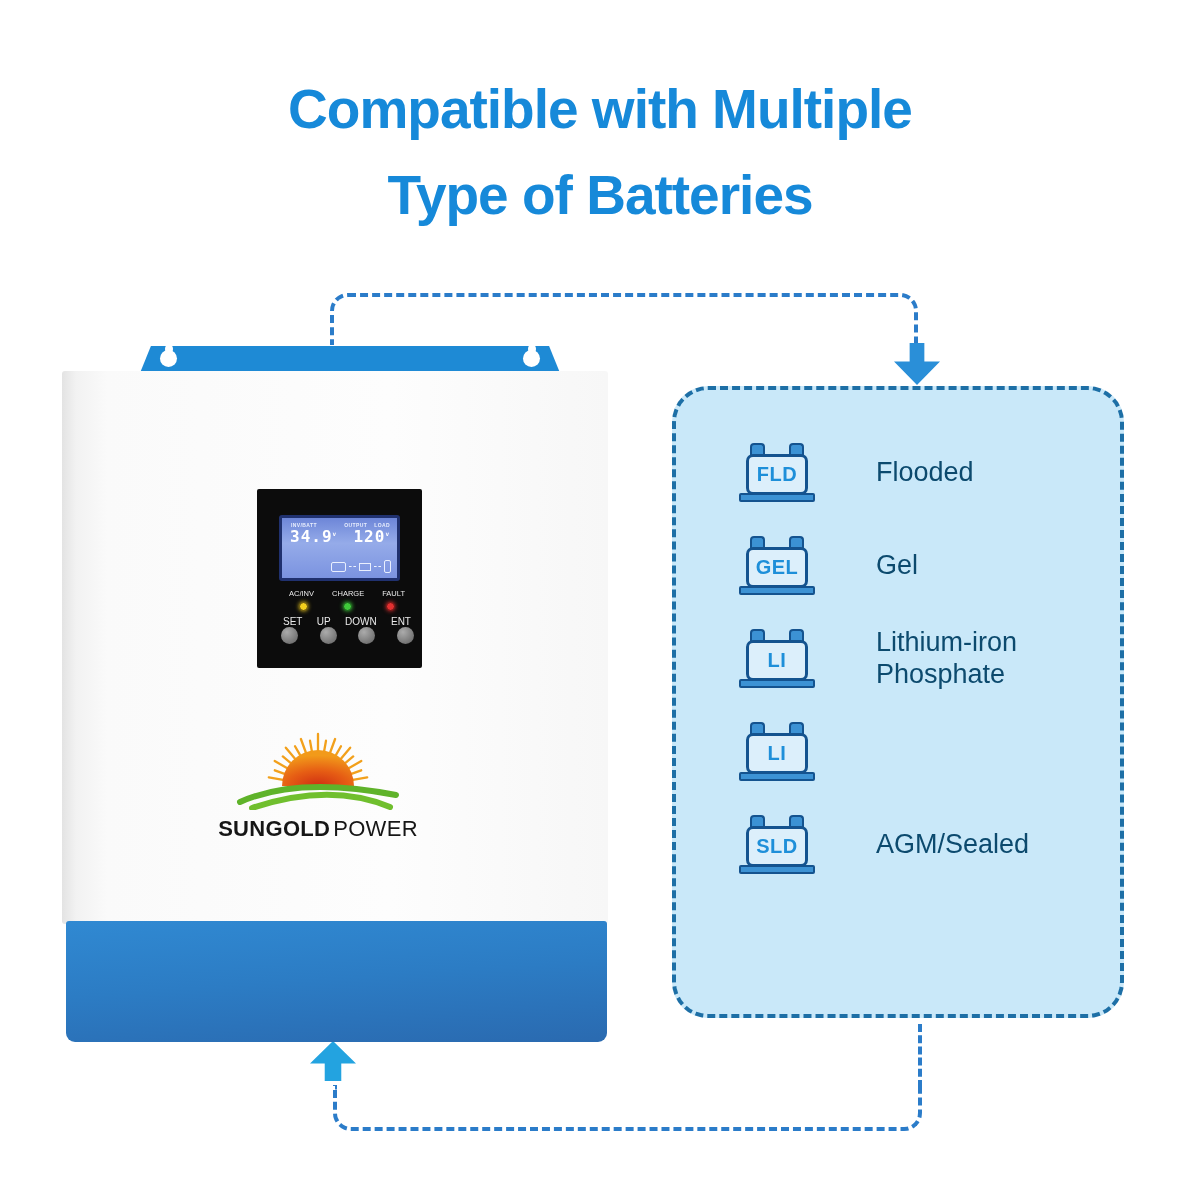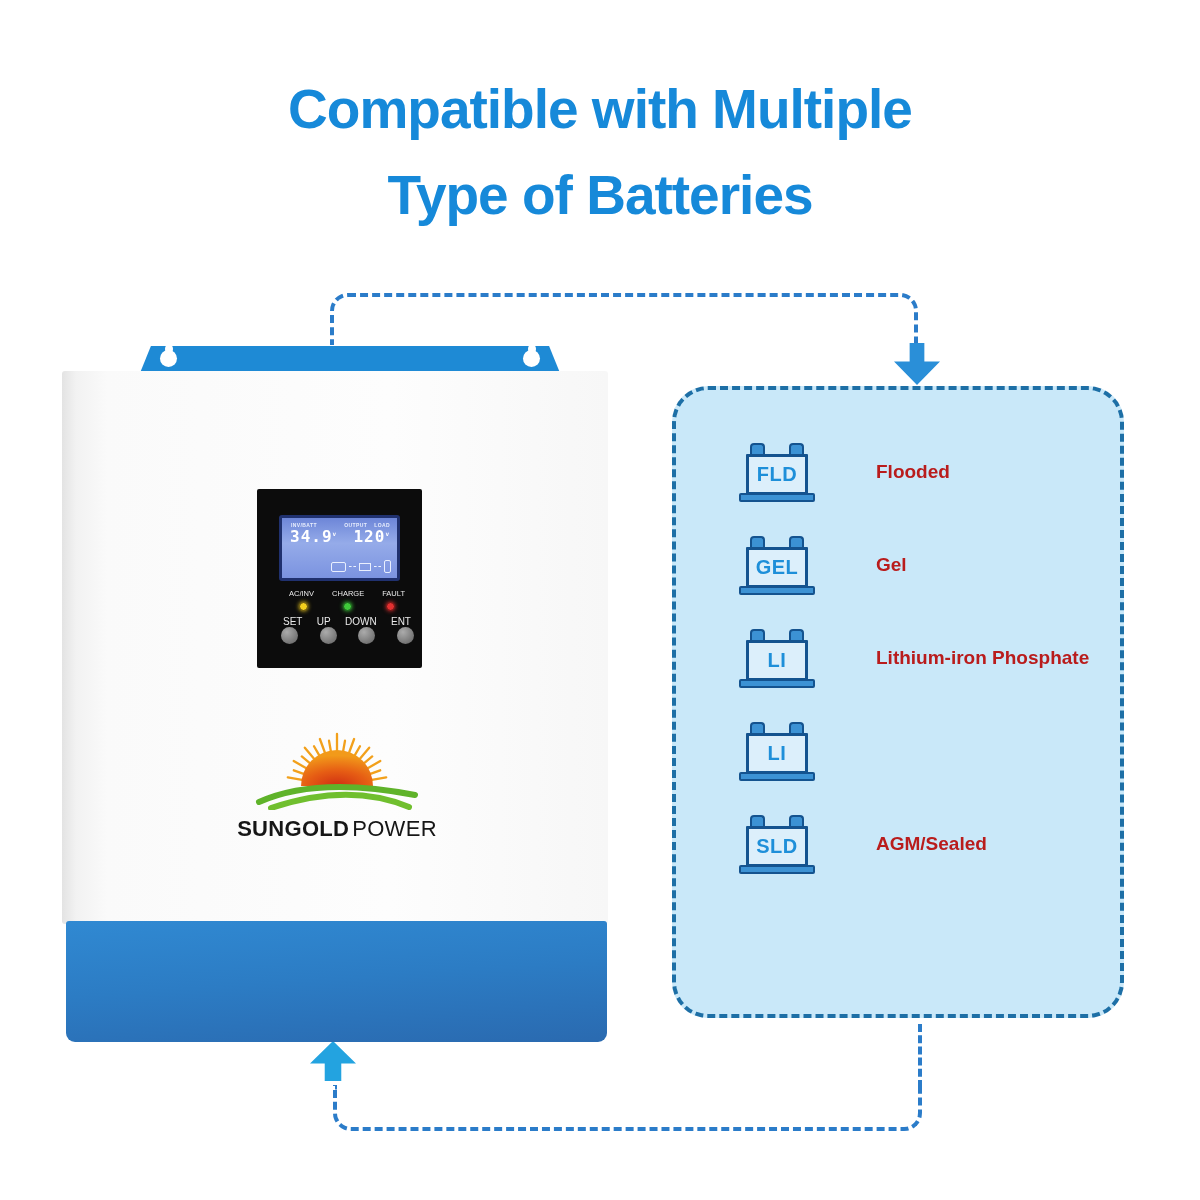--- a/index.html
+++ b/index.html
@@ -64,38 +64,38 @@
   .led{width:9px;height:9px;border-radius:50%;border:1px solid #5a4a10}
   .led.l0{background:var(--c-led-yellow);box-shadow:0 0 4px var(--c-led-yellow)}
   .led.l1{background:var(--c-led-green);box-shadow:0 0 4px var(--c-led-green);border-color:#1c5a1c}
   .led.l2{background:var(--c-led-red);box-shadow:0 0 4px var(--c-led-red);border-color:#6b1414}
   .btn-labels{top:127px;left:26px;width:128px;justify-content:space-between;font-size:10px}
   .btns{position:absolute;top:138px;left:24px;width:133px;display:flex;justify-content:space-between}
   .pbtn{width:17px;height:17px;border-radius:50%;
         background:radial-gradient(circle at 35% 30%,#ababab,#7d7d7d 60%,#606060 100%)}
 
   
-  .logo{position:absolute;left:227px;top:722px;width:220px;text-align:center}
+  .logo{position:absolute;left:208px;top:722px;width:220px;text-align:center}
   .brand{margin-top:2px;font-size:22px;letter-spacing:.3px;color:#161616;white-space:nowrap}
   .brand .b{font-weight:800}
   .brand .l{font-weight:400;margin-left:3px}
 
   
   .panel{position:absolute;left:672px;top:386px;width:452px;height:632px;background:var(--c-panel-bg);
          border:4px dashed var(--c-panel-border);border-radius:36px;padding:36px 0 0 26px}
   .prow{display:flex;align-items:center;height:93px}
   .picon{width:150px;display:flex;justify-content:center}
-  .plabel{width:240px;padding-left:24px;font-size:19px;font-weight:700;color:#b91c1c;line-height:1.16}
+  .plabel{width:240px;padding-left:24px;font-size:27px;font-weight:400;color:#0c4a6e;line-height:1.16}
 
   .bat{width:76px}
   .bat-terms{display:flex;justify-content:space-between;width:54px;margin:0 auto}
   .term{width:15px;height:12px;background:var(--c-icon-accent);border:2.5px solid var(--c-icon-outline);
         border-bottom:none;border-radius:4px 4px 0 0}
   .bat-body{position:relative;z-index:1;width:62px;height:41px;margin:-1px auto 0;background:var(--c-icon-fill);
-            border:3.5px solid var(--c-icon-outline);border-radius:1px;display:flex;align-items:center;justify-content:center}
+            border:3.5px solid var(--c-icon-outline);border-radius:7px;display:flex;align-items:center;justify-content:center}
   .bat-code{font-weight:700;font-size:20px;color:var(--c-icon-text);letter-spacing:.5px}
   .bat-code.small{font-size:15px;letter-spacing:0}
   .bat-base{width:76px;height:9px;margin-top:-2px;background:var(--c-icon-accent);
             border:2.5px solid var(--c-icon-outline);border-radius:2px}
 </style>
 </head>
 <body>
 
 <div id="canvas">
 

